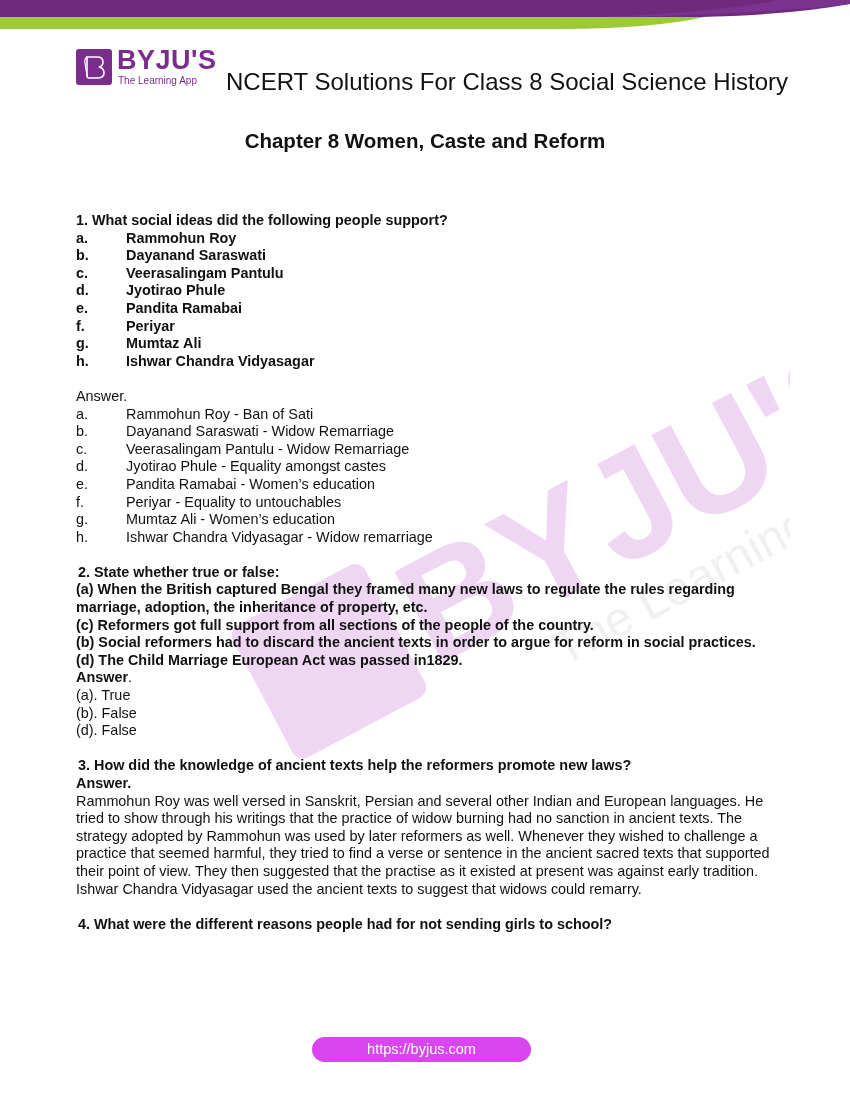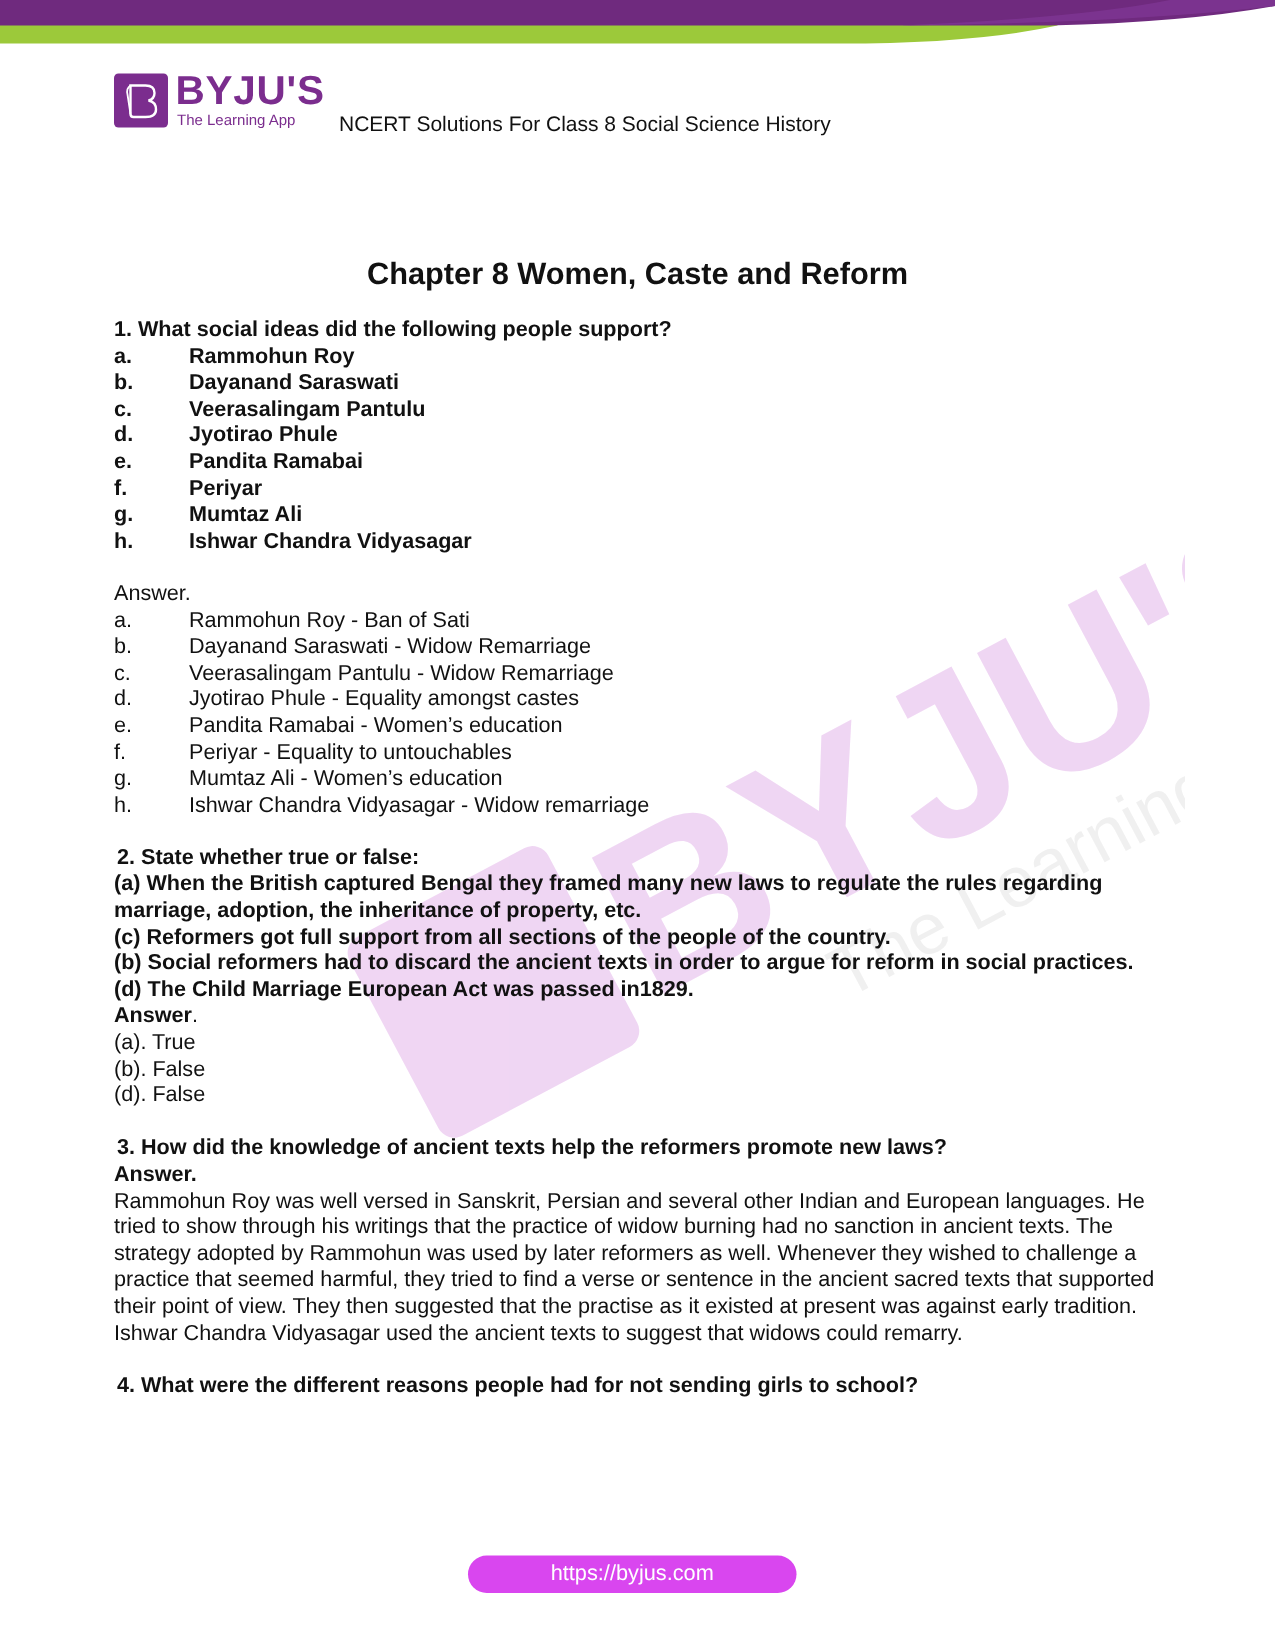--- a/index.html
+++ b/index.html
@@ -19,26 +19,26 @@
   }
   .logo-word {
     position: absolute; left: 41px; top: -4px; font-size: 27px; font-weight: bold;
     color: #7b2d8e; letter-spacing: 0.5px; line-height: 30px;
   }
   .logo-tag {
     position: absolute; left: 42px; top: 26px; font-size: 10px; color: #7b2d8e;
     line-height: 12px; white-space: nowrap;
   }
   .header-title {
-    position: absolute; left: 226px; top: 68px; font-size: 14px; color: #111;
+    position: absolute; left: 226px; top: 68px; font-size: 24px; color: #111;
     white-space: nowrap; line-height: 28px;
   }
   .chapter-title {
     position: absolute; left: 0; width: 850px; top: 127px; text-align: center;
-    font-size: 20.5px; font-weight: bold; line-height: 28px; margin-top: 42px;
+    font-size: 20.5px; font-weight: bold; line-height: 28px;
   }
   .watermark {
     position: absolute; left: 170px; top: 290px; width: 620px; height: 480px;
     pointer-events: none;
   }
   .content { position: absolute; left: 76px; top: 212px; width: 710px; font-size: 14.4px; line-height: 17.6px; }
   .bold { font-weight: bold; }
   .row { display: flex; white-space: nowrap; }
   .lbl { width: 50px; flex: 0 0 50px; }
   .para { margin: 0; }

